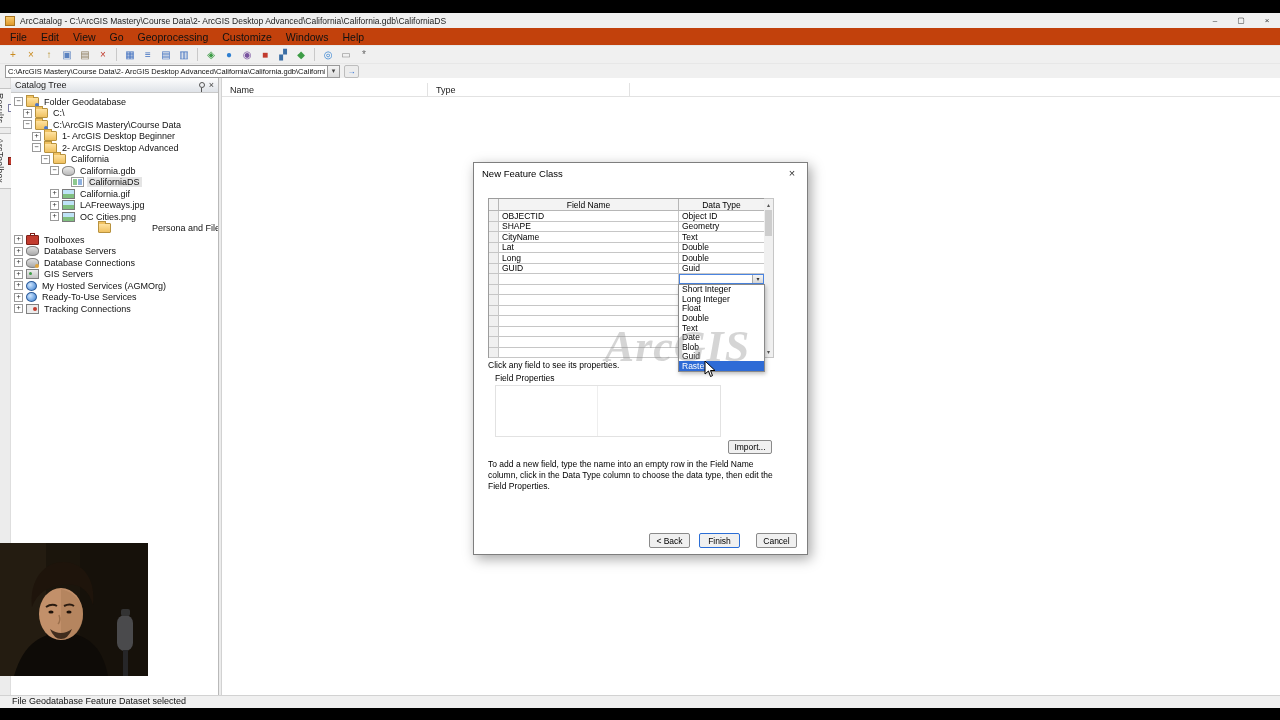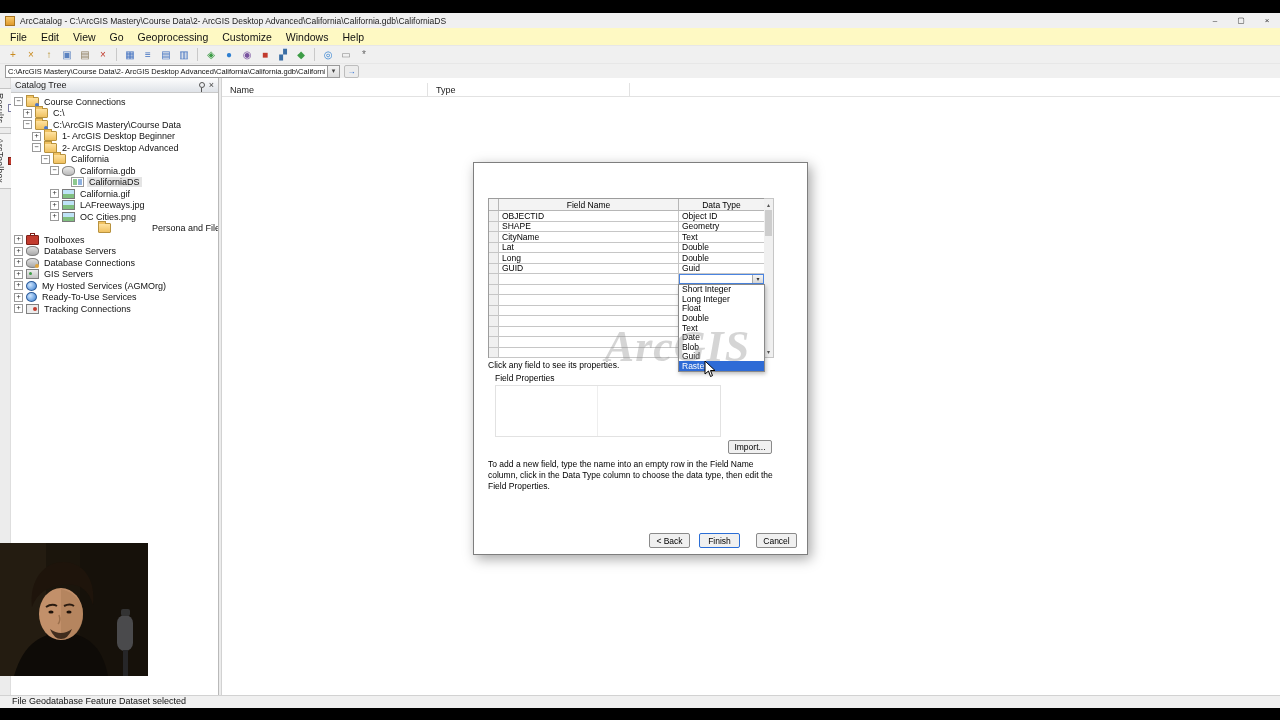--- a/index.html
+++ b/index.html
@@ -13,21 +13,21 @@
   .app { position:absolute; left:0; top:13px; width:1280px; height:695px; background:#f0f0f0; display:flex; flex-direction:column; }
 
   
   .titlebar { height:15px; background:#f0f0f0; display:flex; align-items:center; padding-left:5px; }
   .app-icon { width:10px; height:10px; background:linear-gradient(#f7c96b,#e09a2e); border:1px solid #a87420; margin-right:5px; flex:none; }
   .wtitle { flex:1; font-size:8.5px; color:#222; white-space:nowrap; overflow:hidden; }
   .win-controls { display:flex; height:15px; }
   .win-btn { width:26px; height:15px; display:flex; align-items:center; justify-content:center; font-size:8px; color:#333; }
 
   
-  .menubar { height:17px; display:flex; align-items:center; background:#fef9c3; padding-left:3px; }
+  .menubar { height:17px; display:flex; align-items:center; background:#c2410c; padding-left:3px; }
   .menu-item { font-size:10.5px; color:#111; padding:1px 7px; }
 
   
   .toolbar { height:18px; display:flex; align-items:center; background:#f0f0f0; padding-left:4px; border-top:1px solid #e7e7e7; }
   .tb-btn { width:18px; height:16px; display:flex; align-items:center; justify-content:center; border:1px solid transparent; border-radius:2px; }
   .tb-glyph { font-size:10px; line-height:1; }
   .tb-sep { width:1px; height:13px; background:#c9c9c9; margin:0 4px; flex:none; }
 
   
   .addressbar { height:15px; display:flex; align-items:center; background:#f0f0f0; padding-left:5px; border-top:1px solid #e7e7e7; }
@@ -264,21 +264,21 @@
       <div class="catalog-panel">
         <div class="catalog-header">
           <div class="ct">Catalog Tree</div>
           <div class="pin-ic"></div>
           <div class="panel-x"></div>
         </div>
         <div class="catalog-tree">
             <div class="tree-row" style="padding-left: 3px;">
               <div class="expand-box">−</div>
               <div class="ticon folder-connections"></div>
-              <div class="tree-label">Course Connections</div>
+              <div class="tree-label">Folder Geodatabase</div>
             </div>
             <div class="tree-row" style="padding-left: 12px;">
               <div class="expand-box">+</div>
               <div class="ticon folder"></div>
               <div class="tree-label">C:\</div>
             </div>
             <div class="tree-row" style="padding-left: 12px;">
               <div class="expand-box">−</div>
               <div class="ticon folder-connected"></div>
               <div class="tree-label">C:\ArcGIS Mastery\Course Data</div>
@@ -378,20 +378,24 @@
       </div>
 
     </div>
 
     <div class="statusbar">
       <span>File Geodatabase Feature Dataset selected</span>
     </div>
   </div>
 
   <div class="dialog">
+    <div class="dlg-titlebar">
+      <div class="dlg-title">New Feature Class</div>
+      <div class="dlg-close"></div>
+    </div>
 
     <div class="fc-grid">
       <div class="ghdr">
           <div class="gcell sel"></div>
           <div class="gcell fname">Field Name</div>
           <div class="gcell ftype">Data Type</div>
         </div>
       <div>
           <div class="grow">
             <div class="gcell sel"></div>

